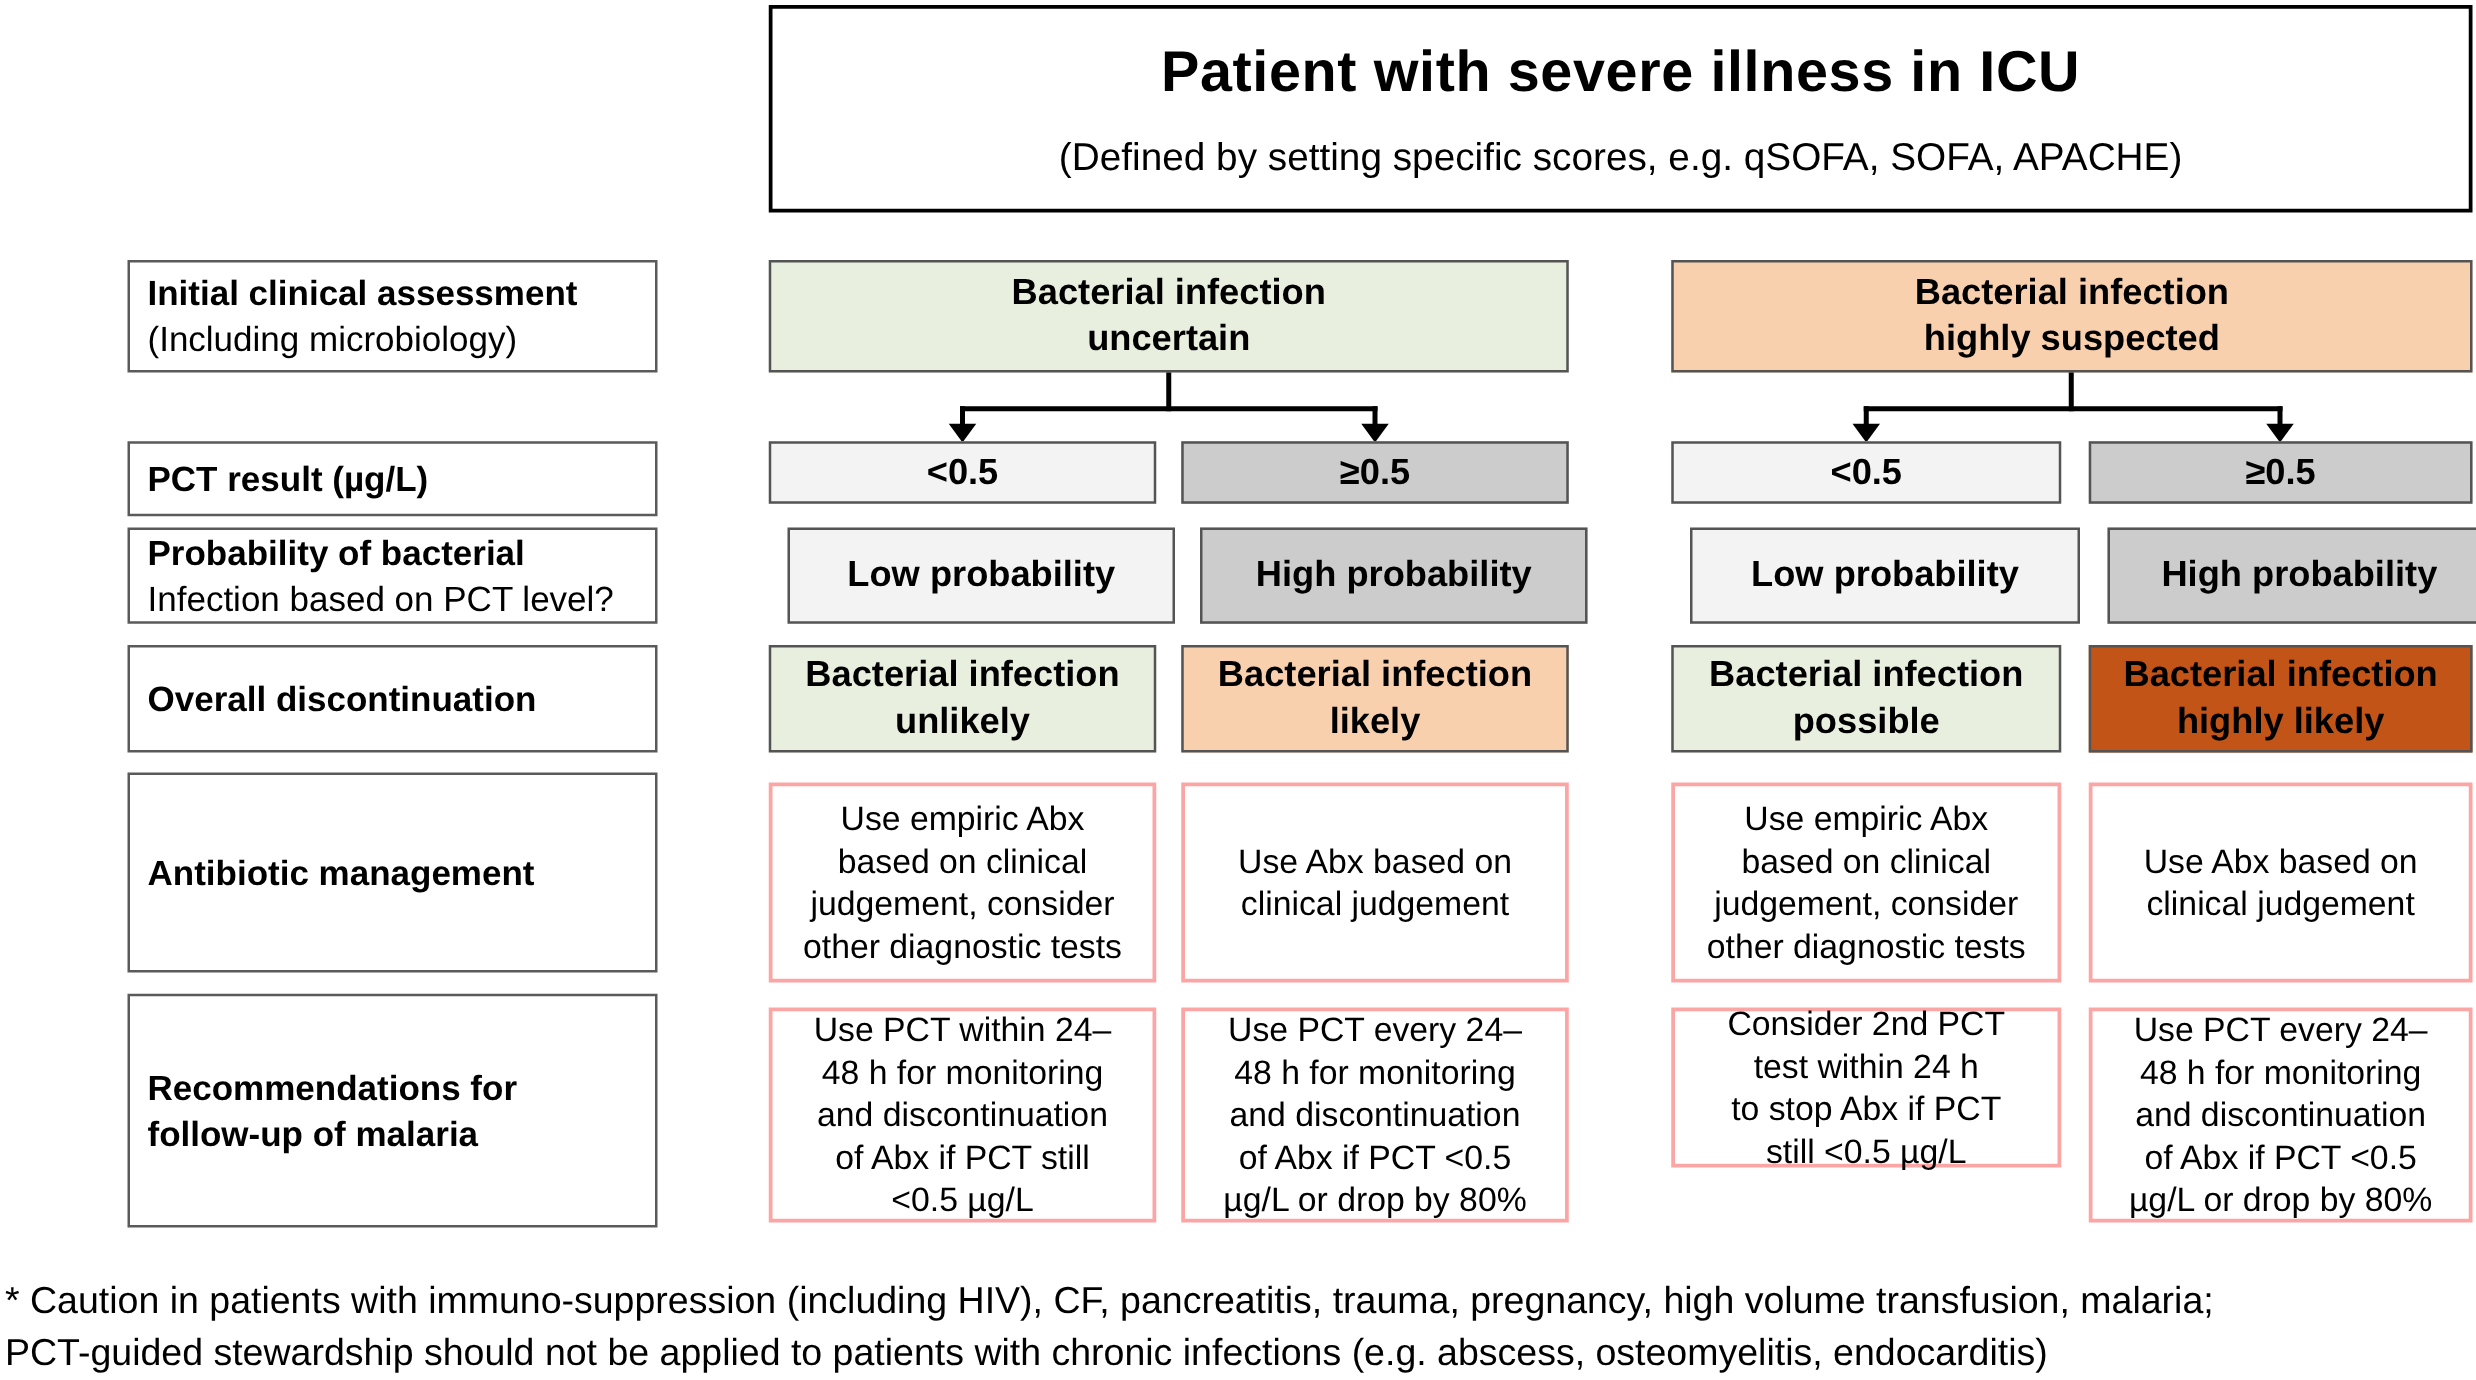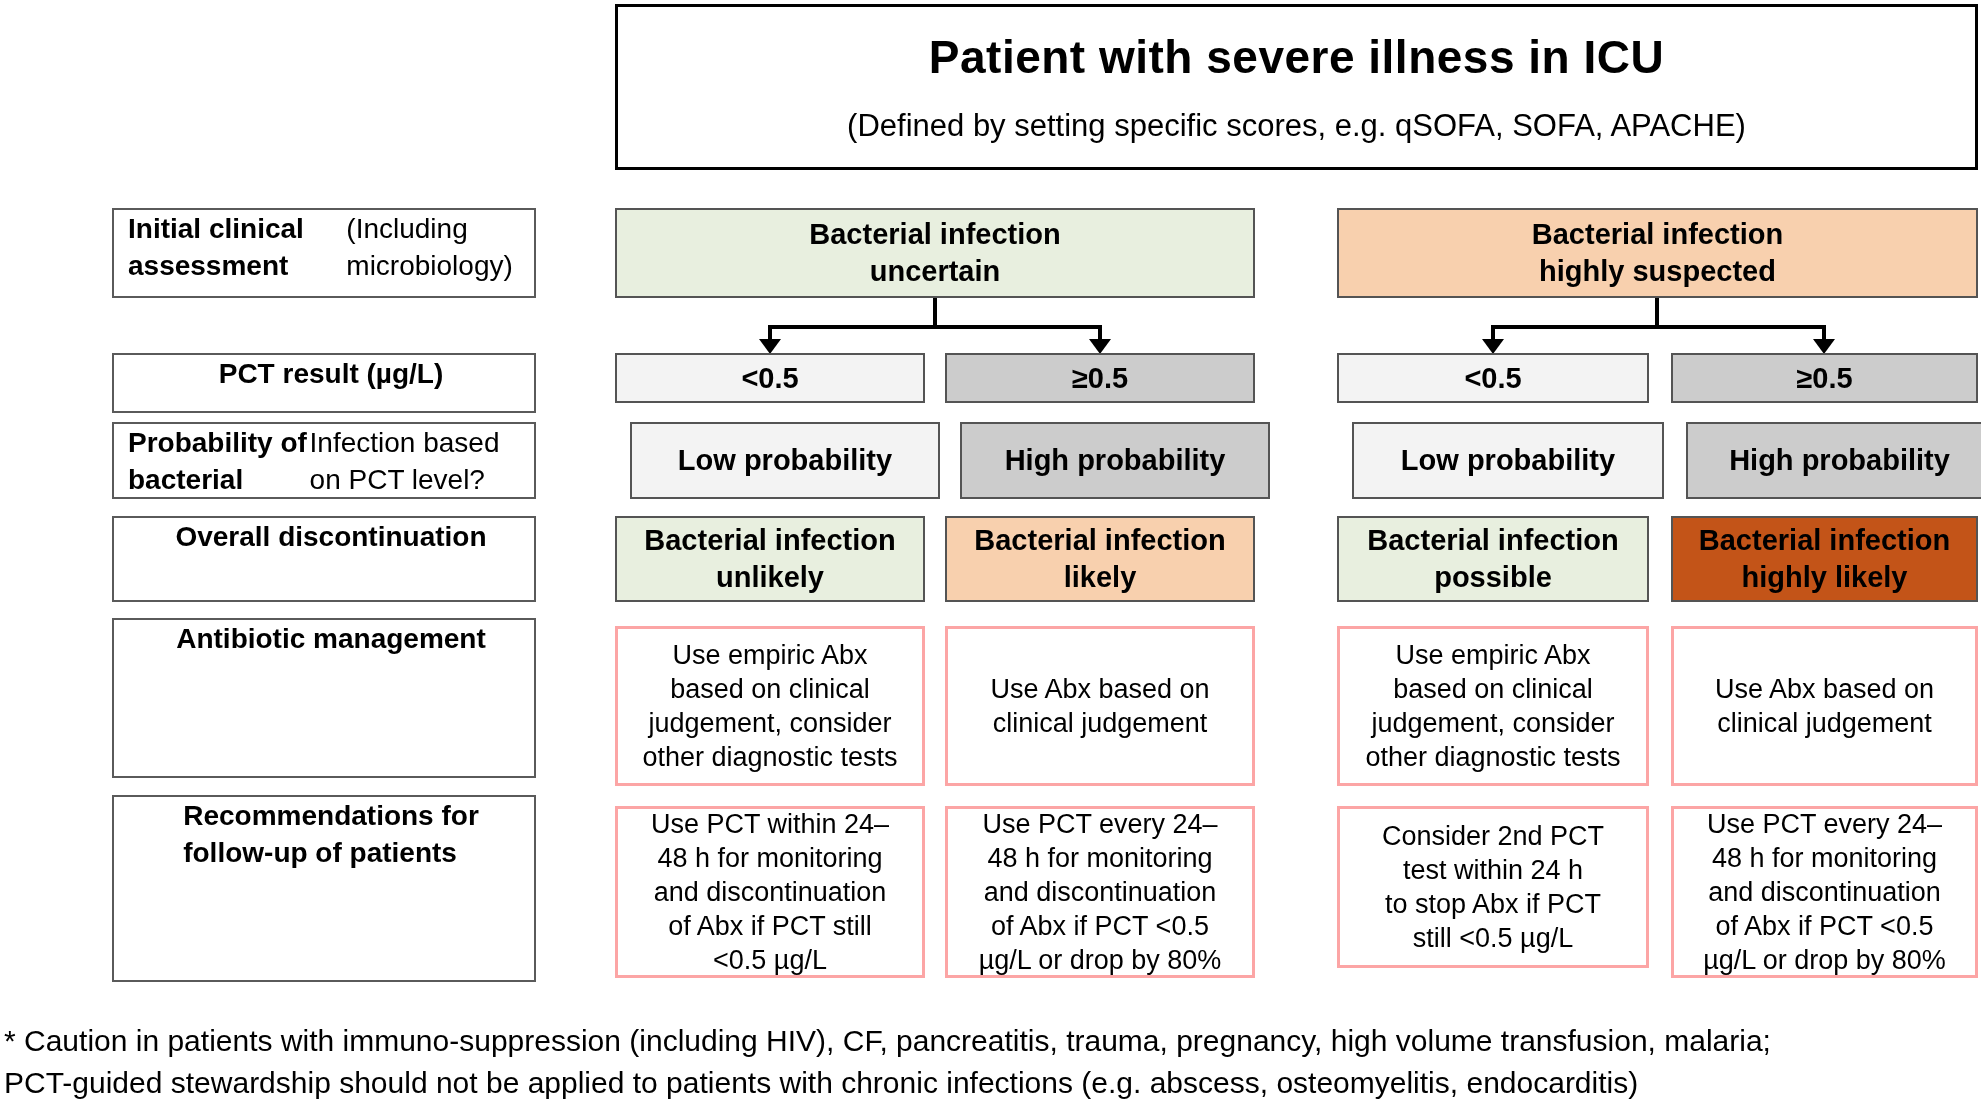--- a/index.html
+++ b/index.html
@@ -10,22 +10,22 @@
   .box { position:absolute; box-sizing:border-box; background:#fff; }
 
   .title-box {
     left:615px; top:4px; width:1363px; height:166px; border:3px solid #000;
     display:flex; flex-direction:column; justify-content:center; align-items:center; gap:24px;
   }
   .t1 { font-size:46px; font-weight:bold; letter-spacing:0.5px; }
   .t2 { font-size:31px; font-weight:normal; }
 
   .label {
-    left:112px; width:424px; border:2px solid #5a5a5a;
-    display:flex; flex-direction:row; justify-content:center; padding-left:14px;
+    left:102px; width:424px; border:2px solid #5a5a5a;
+    display:flex; flex-direction:column; justify-content:center; padding-left:14px;
   }
   .label .b { font-weight:bold; font-size:28px; line-height:37px; white-space:pre-line; }
   .label .n { font-size:28px; line-height:37px; }
   .label .n:empty { display:none; }
 
   .cell {
     display:flex; align-items:center; justify-content:center; text-align:center;
     white-space:pre-line; border:2px solid #545454;
   }
   .hdr    { font-weight:bold; font-size:29px; line-height:37px; }
@@ -78,21 +78,21 @@
   <div class="box label" style="top:516px;height:86px">
     <span class="b">Overall discontinuation</span>
 
   </div>
   <div class="box label" style="top:618px;height:160px">
     <span class="b">Antibiotic management</span>
 
   </div>
   <div class="box label" style="top:795px;height:187px">
     <span class="b">Recommendations for
-follow-up of patients</span>
+follow-up of malaria</span>
 
   </div>
 
   <div class="box cell hdr bg-green" style="left:615px;top:208px;width:640px;height:90px">Bacterial infection
 uncertain</div>
   <div class="box cell hdr bg-peach" style="left:1337px;top:208px;width:641px;height:90px">Bacterial infection
 highly suspected</div>
 
   <div>
     <div class="al v" style="left:933px;top:298px;height:31px"></div>
@@ -147,21 +147,21 @@
   <div class="box cell txt" style="left:615px;top:806px;width:310px;height:172px">Use PCT within 24–
 48 h for monitoring
 and discontinuation
 of Abx if PCT still
 &lt;0.5 µg/L</div>
   <div class="box cell txt" style="left:945px;top:806px;width:310px;height:172px">Use PCT every 24–
 48 h for monitoring
 and discontinuation
 of Abx if PCT &lt;0.5
 µg/L or drop by 80%</div>
-  <div class="box cell txt" style="left:1337px;top:806px;width:312px;height:162px">Consider 2nd PCT
+  <div class="box cell txt" style="left:1337px;top:806px;width:312px;height:128px">Consider 2nd PCT
 test within 24 h
 to stop Abx if PCT
 still &lt;0.5 µg/L</div>
   <div class="box cell txt" style="left:1671px;top:806px;width:307px;height:172px">Use PCT every 24–
 48 h for monitoring
 and discontinuation
 of Abx if PCT &lt;0.5
 µg/L or drop by 80%</div>
 
   <div class="footnote">

